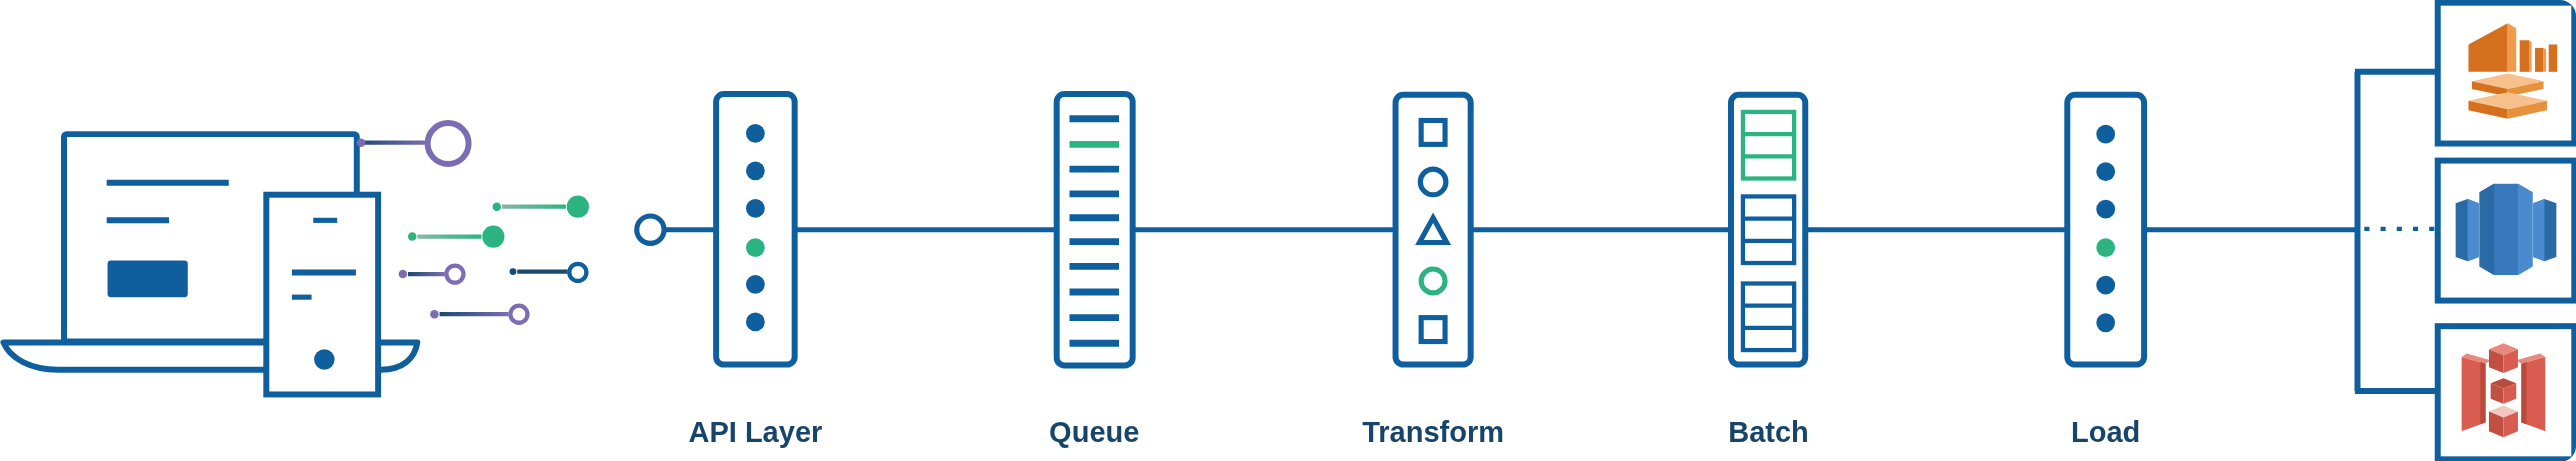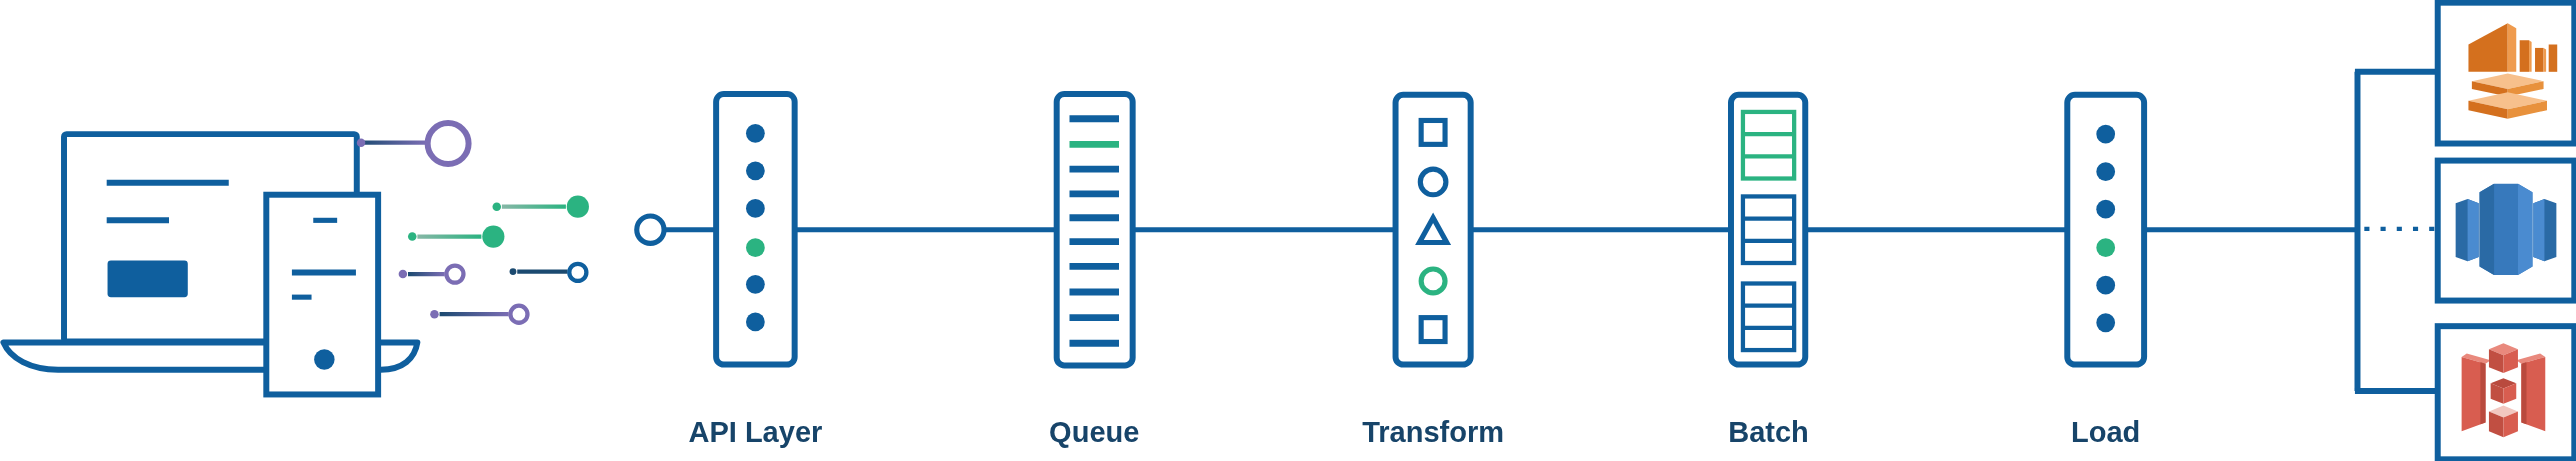--- a/index.html
+++ b/index.html
@@ -1,16 +1,16 @@
 <!DOCTYPE html>
 <html style="font-size:13.7px"><head>
 <meta charset="utf-8">
 <style>
   html,body{margin:0;padding:0;background:#ffffff;}
-  .canvas{position:relative;width:2576px;height:462px;background:#ffffff;overflow:hidden;}
+  .canvas{position:relative;width:2576px;height:462px;background:#ffffff;overflow:hidden;border-radius:16px;}
   svg{display:block;}
   .stage-label{font:700 34px "Liberation Sans", sans-serif;fill:#174469;}
 </style>
 </head>
 <body>
 
 <div class="canvas">
 <svg viewBox="0 0 3018 541" width="2576" height="462">
   <defs>
     <linearGradient id="lg-lp" x1="420" y1="0" x2="500" y2="0" gradientUnits="userSpaceOnUse">

